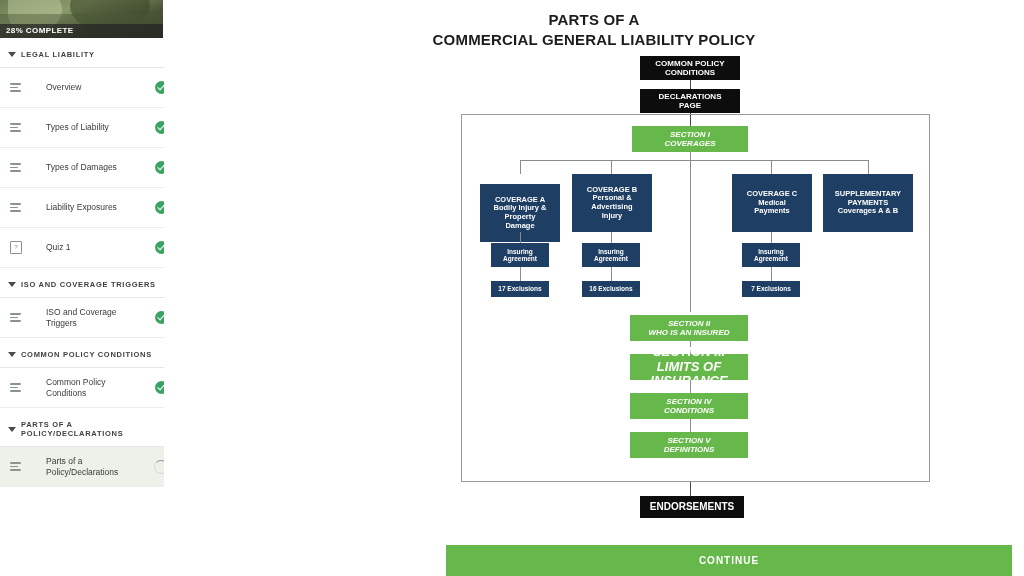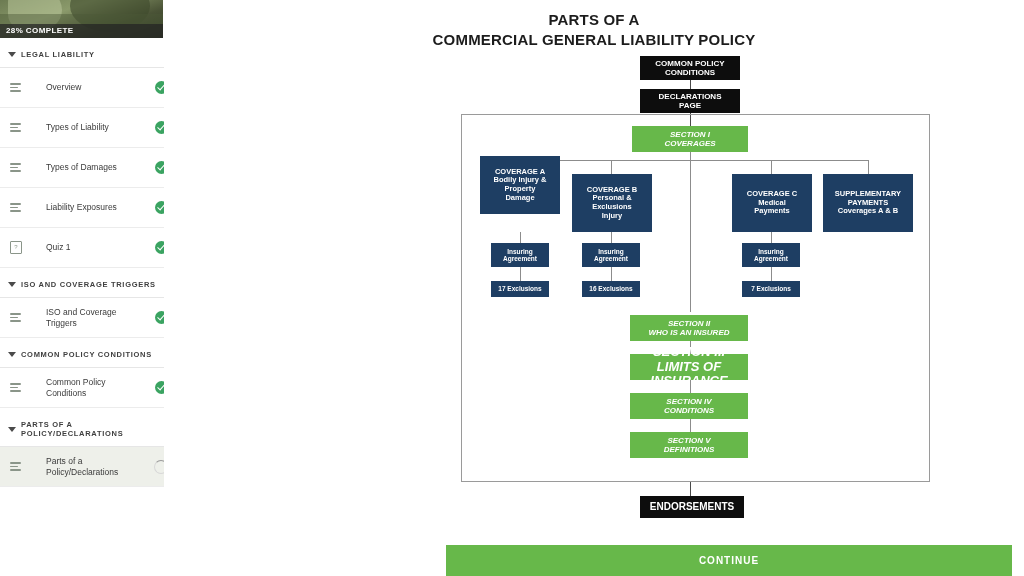--- a/index.html
+++ b/index.html
@@ -380,30 +380,30 @@
     <div class="line line-h" style="left:356px; top:160px; width:348px;"></div>
     <div class="line line-v" style="left:526px; top:152px; height:8px;"></div>
 
     <div class="line line-v" style="left:356px; top:160px; height:14px;"></div>
     <div class="line line-v" style="left:447px; top:160px; height:14px;"></div>
     <div class="line line-v" style="left:607px; top:160px; height:14px;"></div>
     <div class="line line-v" style="left:704px; top:160px; height:14px;"></div>
 
     <div class="line line-v" style="left:526px; top:160px; height:152px;"></div>
 
-    <div class="node n-navy" style="left:316px; top:156px; width:80px; height:58px; font-size:7.5px;text-align:center;">
+    <div class="node n-navy" style="left:316px; top:184px; width:80px; height:58px; font-size:7.5px;text-align:center;">
       <span>COVERAGE A</span>
       <span>Bodily Injury &amp;</span>
       <span>Property</span>
       <span>Damage</span>
     </div>
     <div class="node n-navy" style="left:408px; top:174px; width:80px; height:58px; font-size:7.5px;">
       <span>COVERAGE B</span>
       <span>Personal &amp;</span>
-      <span>Exclusions</span>
+      <span>Advertising</span>
       <span>Injury</span>
     </div>
     <div class="node n-navy" style="left:568px; top:174px; width:80px; height:58px; font-size:7.5px;">
       <span>COVERAGE C</span>
       <span>Medical</span>
       <span>Payments</span>
     </div>
     <div class="node n-navy" style="left:659px; top:174px; width:90px; height:58px; font-size:7.5px;">
       <span>SUPPLEMENTARY</span>
       <span>PAYMENTS</span>

